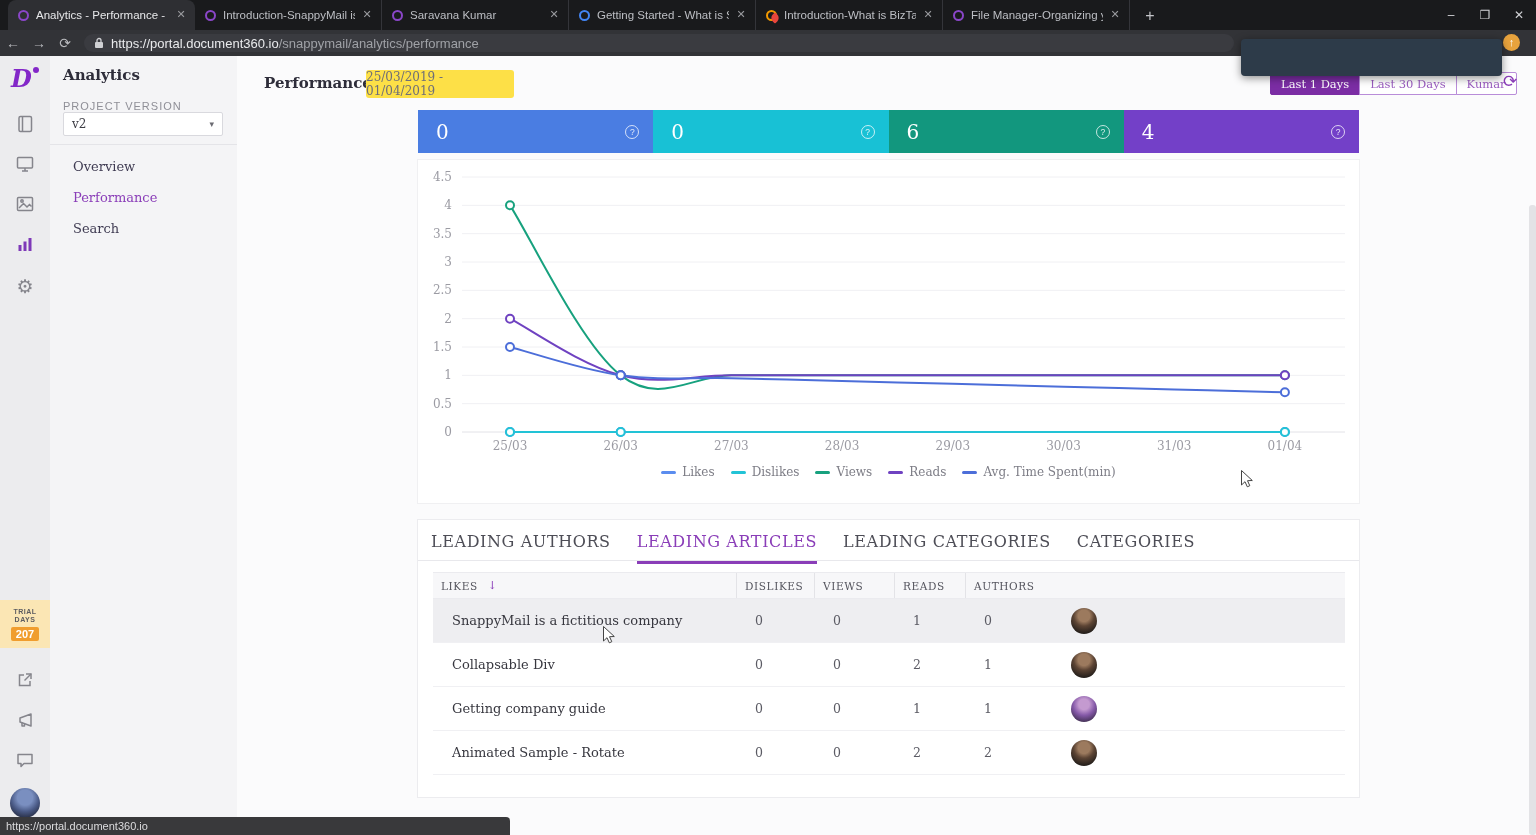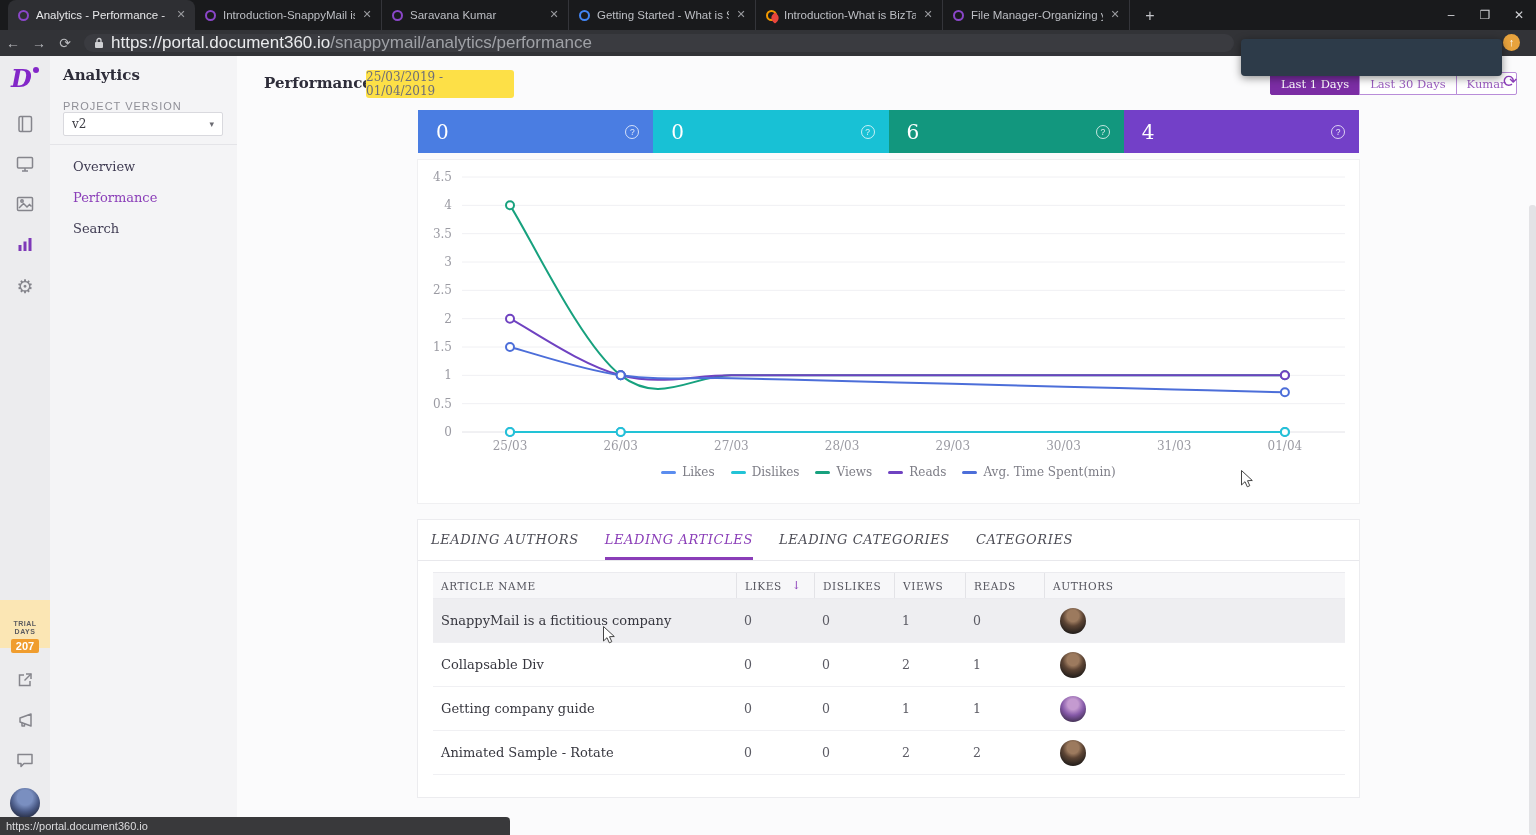--- a/index.html
+++ b/index.html
@@ -19,39 +19,39 @@
   .tab .title{ flex:1 1 auto; white-space:nowrap; overflow:hidden; }
   .tab .close{ flex:0 0 auto; width:16px; height:16px; line-height:15px; text-align:center; color:#9a9b9f; font-size:11px; border-radius:50%; margin-left:4px; }
   .newtab{ width:28px; height:28px; color:#c3c4c8; font-size:16px; text-align:center; line-height:27px; margin-left:6px; }
   .wincontrols{ position:absolute; right:0; top:0; height:30px; display:flex; }
   .winbtn{ width:34px; height:30px; color:#d2d3d6; font-size:12px; display:flex; align-items:center; justify-content:center; }
 
   .urlrow{ position:absolute; left:0; top:30px; width:1536px; height:26px; background:#323337; display:flex; align-items:center; }
   .navic{ color:#b9babe; font-size:14px; width:26px; text-align:center; }
   .urlpill{ display:flex; align-items:center; height:18px; width:1150px; margin-left:6px; background:#3a3b40; border-radius:9px; padding:0 10px; }
   .lockic{ margin-right:7px; display:flex; }
-  .urltext{ font-size:17px; white-space:nowrap; }
+  .urltext{ font-size:13px; white-space:nowrap; }
   .urltext .dom{ color:#e9eaec; }
   .urltext .path{ color:#9fa1a6; }
   .update-icon{ position:absolute; right:16px; top:4px; width:17px; height:17px; border-radius:50%; background:#e8a33d;
                 color:#fff; font-size:11px; font-weight:bold; text-align:center; line-height:17px; }
 
   .overlaybox{ position:absolute; left:1241px; top:39px; width:261px; height:37px; background:#2d3b49; border-radius:4px;
                box-shadow:0 2px 8px rgba(0,0,0,.45); z-index:60; }
 
   
   .app{ position:absolute; left:0; top:56px; width:1536px; height:779px; }
   .serif{ font-family:"DejaVu Serif", serif; }
 
   .rail{ position:absolute; left:0; top:0; width:50px; height:779px; background:#ececee; }
   .rail .ric{ position:absolute; left:0; width:50px; display:flex; justify-content:center; color:#85858c; }
   .logo-d{ font-family:"DejaVu Serif", serif; font-weight:bold; font-style:italic; font-size:24px; color:#8327c8; }
   .logo-dot{ width:6px; height:6px; background:#8327c8; border-radius:50%; margin:3px 0 0 1px; }
   .gear{ font-size:19px; color:#7e7e85; }
-  .trial{ position:absolute; left:0; top:544px; width:50px; height:48px; background:#fbe6b4; text-align:center; padding-top:20px; }
+  .trial{ position:absolute; left:0; top:544px; width:50px; height:48px; background:#fbe6b4; text-align:center; padding-top:8px; }
   .trial .tl{ font-size:7px; letter-spacing:.5px; color:#5c5c60; font-weight:bold; line-height:8px; }
   .trial .tv{ display:inline-block; margin-top:3px; background:#f09d2e; color:#fff; font-size:11px; font-weight:bold; padding:1px 5px; border-radius:2px; }
   .rail-avatar{ position:absolute; left:10px; top:732px; width:30px; height:30px; border-radius:50%;
                 background:radial-gradient(circle at 50% 32%, #7a8fc0 0 30%, #4a5a86 55%, #23293d 85%); }
 
   .sidebar{ position:absolute; left:50px; top:0; width:187px; height:779px; background:#f4f4f6; }
   .sb-title{ position:absolute; left:13px; top:10px; font-size:15px; font-weight:bold; color:#2e2d3a; }
   .sb-label{ position:absolute; left:13px; top:44px; font-size:11px; letter-spacing:1px; color:#8f8f97; }
   .sb-select{ position:absolute; left:13px; top:56px; width:160px; height:24px; background:#fff; border:1px solid #d9d9de; border-radius:2px;
               font-size:12px; color:#3c3c44; display:flex; align-items:center; padding:0 8px; }
@@ -76,33 +76,33 @@
   .card .help{ margin-left:auto; width:14px; height:14px; border:1px solid rgba(255,255,255,.75); border-radius:50%;
                color:rgba(255,255,255,.85); font-size:8.5px; text-align:center; line-height:13px; }
 
   .chart-panel{ position:absolute; left:181px; top:104px; width:941px; height:343px; background:#fff; box-shadow:0 0 0 1px #f0f0f2; }
   .legend{ position:absolute; left:0; top:300px; width:941px; height:24px; display:flex; align-items:center; justify-content:center; gap:16px; }
   .lg-item{ display:flex; align-items:center; gap:6px; font-size:12px; color:#7d7d86; }
   .lg-dash{ width:15px; height:3px; border-radius:2px; }
 
   .section-panel{ position:absolute; left:181px; top:464px; width:941px; height:277px; background:#fff; box-shadow:0 0 0 1px #ececef; }
   .sec-tabs{ position:absolute; left:13px; top:12px; display:flex; gap:26px; }
-  .sec-tab{ font-size:13px; letter-spacing:.6px; color:#4d4d56; padding-bottom:10px;font-style:italic; }
+  .sec-tab{ font-size:16px; letter-spacing:.6px; color:#4d4d56; padding-bottom:10px; }
   .sec-tab.active{ color:#8a3db8; border-bottom:3px solid #8a3db8; }
   .sec-divider{ position:absolute; left:0; top:40px; width:941px; border-top:1px solid #e8e8ec; }
 
   .table{ position:absolute; left:15px; top:52px; width:912px; }
   .thead{ display:grid; grid-template-columns:303px 78px 80px 71px 79px auto; height:27px; background:#f7f7f9;
           border-top:1px solid #ebebef; border-bottom:1px solid #ebebef; }
   .th{ display:flex; align-items:center; padding-left:8px; font-size:10.5px; letter-spacing:.6px; color:#55555e; }
   .th + .th{ border-left:1px solid #e3e3e7; }
   .th .sort{ color:#8a3db8; margin-left:10px; font-size:11px; }
   .trow{ display:grid; grid-template-columns:303px 78px 80px 71px 79px auto; height:44px; border-bottom:1px solid #f0f0f3; }
   .trow.hl{ background:#eeeef1; }
-  .td{ display:flex; align-items:center; padding-left:8px; font-size:12.5px; color:#5b5b64; }
+  .td{ display:flex; align-items:center; padding-left:19px; font-size:12.5px; color:#5b5b64; }
   .td.name{ color:#37373f; font-size:13px; }
   .avatar{ width:26px; height:26px; border-radius:50%; margin-left:8px; }
   .avatar-a{ background:radial-gradient(circle at 50% 30%, #9c7a5e 0 26%, #5c4434 46%, #26201c 78%); }
   .avatar-b{ background:radial-gradient(circle at 50% 32%, #c49ad0 0 24%, #8559a8 50%, #433154 82%); }
 
   .scroll-thumb{ position:absolute; left:1529px; top:205px; width:7px; height:630px; background:#e3e3e6; border-radius:3px; }
   .statusbar{ position:absolute; left:0; top:817px; width:510px; height:18px; background:#39393b; border-radius:0 4px 0 0;
               color:#dcdcde; font-size:11px; display:flex; align-items:center; padding-left:6px; z-index:55; }
   .cursor{ position:absolute; z-index:70; }
 </style>
@@ -355,21 +355,20 @@
       <div class="section-panel">
         <div class="sec-tabs serif" id="sec-tabs">
             <div class="sec-tab">LEADING AUTHORS</div>
             <div class="sec-tab active">LEADING ARTICLES</div>
             <div class="sec-tab">LEADING CATEGORIES</div>
             <div class="sec-tab">CATEGORIES</div>
           </div>
         <div class="sec-divider"></div>
         <div class="table">
           <div class="thead serif" id="table-head">
-              <div class="th">ARTICLE NAME</div>
               <div class="th">LIKES<span class="sort">↓</span></div>
               <div class="th">DISLIKES</div>
               <div class="th">VIEWS</div>
               <div class="th">READS</div>
               <div class="th">AUTHORS</div>
             </div>
           <div id="table-body">
               <div class="trow hl">
                 <div class="td name serif">SnappyMail is a fictitious company</div>
                 <div class="td serif">0</div>

